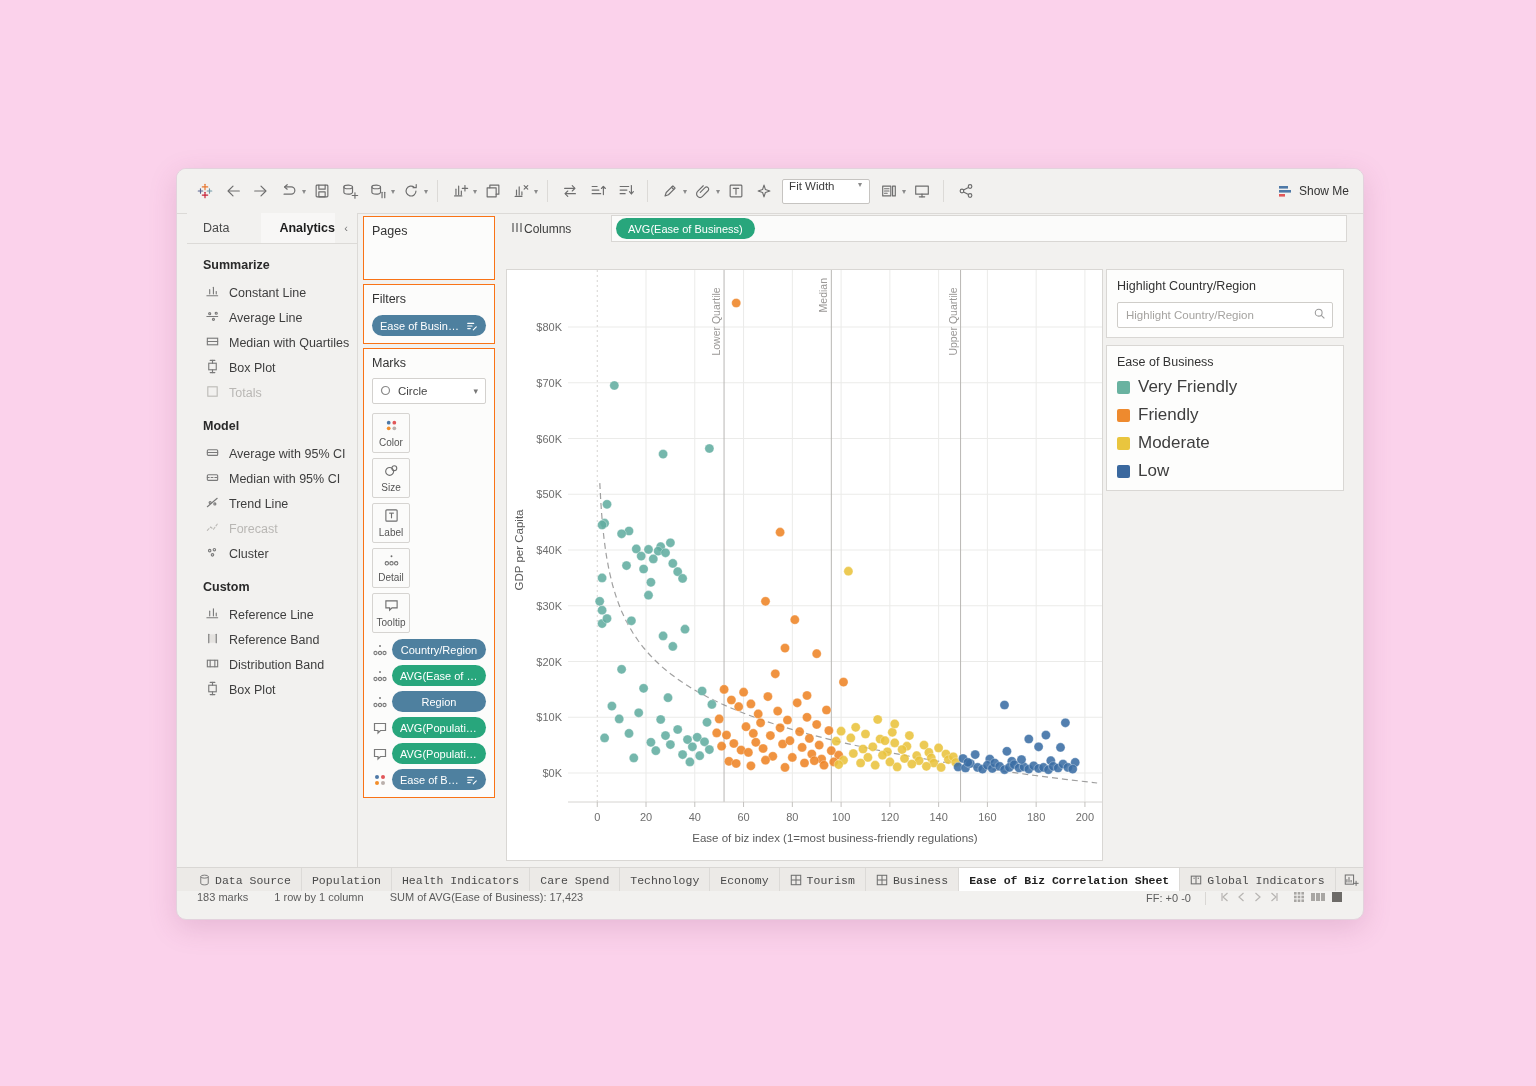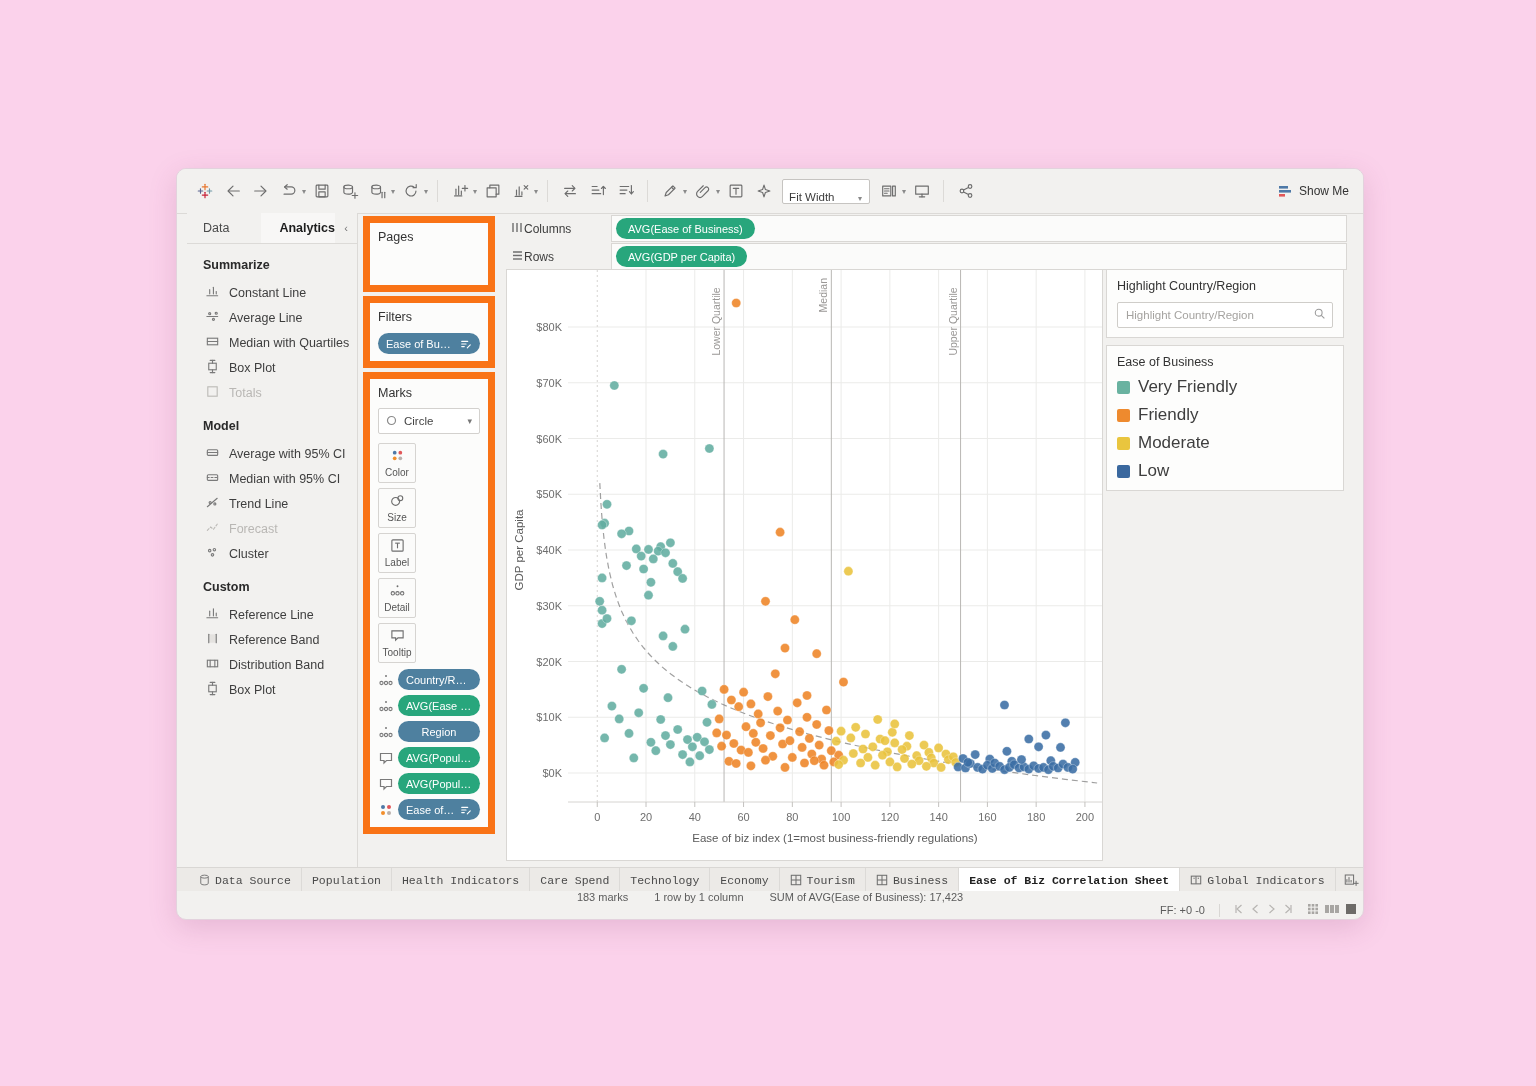--- a/index.html
+++ b/index.html
@@ -9,38 +9,38 @@
   .window{position:absolute;left:176px;top:168px;width:1186px;height:750px;
           background:#f2f1ef;border-radius:10px;overflow:hidden;
           box-shadow:0 8px 28px rgba(140,60,110,.18);border:1px solid #e3d2dd;}
   
   .toolbar{display:flex;align-items:center;height:44px;padding:0 14px;gap:1px;
            border-bottom:1px solid #dcdad7;background:#f2f1ef;}
   .tbtn{width:27px;height:27px;display:flex;align-items:center;justify-content:center;border-radius:3px;}
   .tbtn svg{display:block;}
   .caret{font-size:8px;color:#8a8a8a;margin:0 1px 0 -1px;}
   .tsep{width:1px;height:22px;background:#dcdad7;margin:0 7px;}
-  .fitsel{display:flex;align-items:flex-end;justify-content:space-between;width:74px;height:23px;
+  .fitsel{display:flex;align-items:flex-start;justify-content:space-between;width:74px;height:23px;
           border:1px solid #c6c4c1;background:#fff;border-radius:2px;font-size:11.5px;color:#3d3d3d;
           padding:0 6px;margin:0 4px;}
   .showme{margin-left:auto;display:flex;align-items:center;gap:6px;font-size:12px;color:#333;}
   
   .leftpane{position:absolute;left:10px;top:44px;width:170px;bottom:52px;border-right:1px solid #dcdad7;background:#f2f1ef;}
   .ltabs{display:flex;align-items:center;height:30px;border-bottom:1px solid #dcdad7;}
   .ltab{flex:1;text-align:left;padding-left:16px;font-size:12.5px;color:#4a4a4a;height:30px;line-height:30px;}
   .ltab.active{font-weight:bold;color:#1e1e1e;background:#f8f7f6;text-align:right;}
   .lcollapse{width:22px;color:#777;font-size:11px;text-align:center;}
   .sec{margin-top:14px;}
   .sectitle{font-size:12.5px;font-weight:bold;color:#2a2a2a;padding-left:16px;margin-bottom:8px;}
   .pitem{display:flex;align-items:center;gap:9px;height:25px;padding-left:18px;font-size:12.5px;color:#3e3e3e;}
   .pitem.disabled{color:#b9b7b4;}
   .pitem svg{flex:0 0 auto;}
   
   .cardspane{position:absolute;left:184px;top:44px;width:136px;bottom:52px;}
-  .card{background:#fcfcfb;border:7px solid #f97316;margin:3px 2px 4px 2px;padding:7px 8px;}
+  .card{background:#fcfcfb;border:1px solid #f97316;margin:3px 2px 4px 2px;padding:7px 8px;}
   .cardtitle{font-size:12.5px;color:#333;}
   .pill{height:21px;border-radius:11px;color:#fff;font-size:11px;display:flex;align-items:center;
         justify-content:center;gap:4px;padding:0 8px;white-space:nowrap;overflow:hidden;}
   .pill .ptext{overflow:hidden;text-overflow:ellipsis;}
   .pill.green{background:#28a67c;}
   .pill.blue{background:#4e809f;}
   .marktype{display:flex;align-items:center;height:24px;border:1px solid #d3d1ce;background:#fff;
             border-radius:2px;font-size:11.5px;color:#444;padding:0 7px;gap:7px;margin:8px 0 9px 0;}
   .marktype .mcaret{margin-left:auto;color:#777;font-size:9px;}
   .mbtnrow{display:flex;gap:5px;margin-bottom:5px;flex-direction:column;}
@@ -71,22 +71,22 @@
   .swatch{width:13px;height:13px;border-radius:2px;flex:0 0 auto;}
   .legendlabel{font-size:17px;color:#3e3e3e;}
   
   .tabsbar{position:absolute;left:0;right:0;top:698px;height:24px;background:#eceae7;
            border-top:1px solid #d9d7d4;display:flex;align-items:stretch;padding-left:12px;font-family:Liberation Mono, monospace;}
   .sheettab{display:flex;align-items:center;gap:5px;padding:0 10px;font-size:11.5px;color:#4a4a4a;
             border-right:1px solid #dcdad7;white-space:nowrap;}
   .sheettab.active{background:#fff;font-weight:bold;color:#1f1f1f;}
   .newtabbtn{display:flex;align-items:center;padding:0 8px;}
   
-  .statusbar{position:absolute;left:0;right:0;top:722px;height:19px;display:flex;align-items:center;
-             font-size:11px;color:#5c5c5c;padding:0 6px;background:#f2f1ef;flex-direction:column;}
+  .statusbar{position:absolute;left:0;right:0;top:722px;height:19px;display:flex;align-items:flex-start;
+             font-size:11px;color:#5c5c5c;padding:0 20px;background:#f2f1ef;}
   .statusleft{display:flex;gap:26px;}
   .statusright{margin-left:auto;display:flex;align-items:center;gap:14px;}
   .navicons{display:flex;gap:7px;align-items:center;color:#b7b5b2;}
   .viewicons{display:flex;gap:6px;align-items:center;}
   .vsep{width:1px;height:13px;background:#d9d7d4;}
   text{font-family:"Liberation Sans",sans-serif;}
 </style>
 </head>
 <body>
 <div class="stage">
@@ -582,37 +582,20 @@
                   <line x1="2" y1="2" x2="2" y2="11"></line>
                   <line x1="6" y1="2" x2="6" y2="11"></line>
                   <line x1="10" y1="2" x2="10" y2="11"></line>
                 </g>
               </svg></span>
         <span>Columns</span>
       </div>
       <div class="shelfarea">
             <div class="pill green">
               <span class="ptext">AVG(Ease of Business)</span>
-            </div>
-          </div>
-    </div>
-    <div class="shelf" style="top:30px;">
-      <div class="shelflabel">
-        <span><svg width="13" height="13" viewBox="0 0 13 13">
-                <g stroke="#6e6e6e" stroke-width="1.4">
-                  <line x1="2" y1="3" x2="11" y2="3"></line>
-                  <line x1="2" y1="6.5" x2="11" y2="6.5"></line>
-                  <line x1="2" y1="10" x2="11" y2="10"></line>
-                </g>
-              </svg></span>
-        <span>Rows</span>
-      </div>
-      <div class="shelfarea">
-            <div class="pill green">
-              <span class="ptext">AVG(GDP per Capita)</span>
             </div>
           </div>
     </div>
 
     <div class="sheet">
       <svg id="chart" width="595" height="590">
             <line x1="61" x2="595" y1="503" y2="503" stroke="#ebebe9" stroke-width="1"></line>
             <line x1="61" x2="595" y1="447.25" y2="447.25" stroke="#ebebe9" stroke-width="1"></line>
             <line x1="61" x2="595" y1="391.5" y2="391.5" stroke="#ebebe9" stroke-width="1"></line>
             <line x1="61" x2="595" y1="335.75" y2="335.75" stroke="#ebebe9" stroke-width="1"></line>

